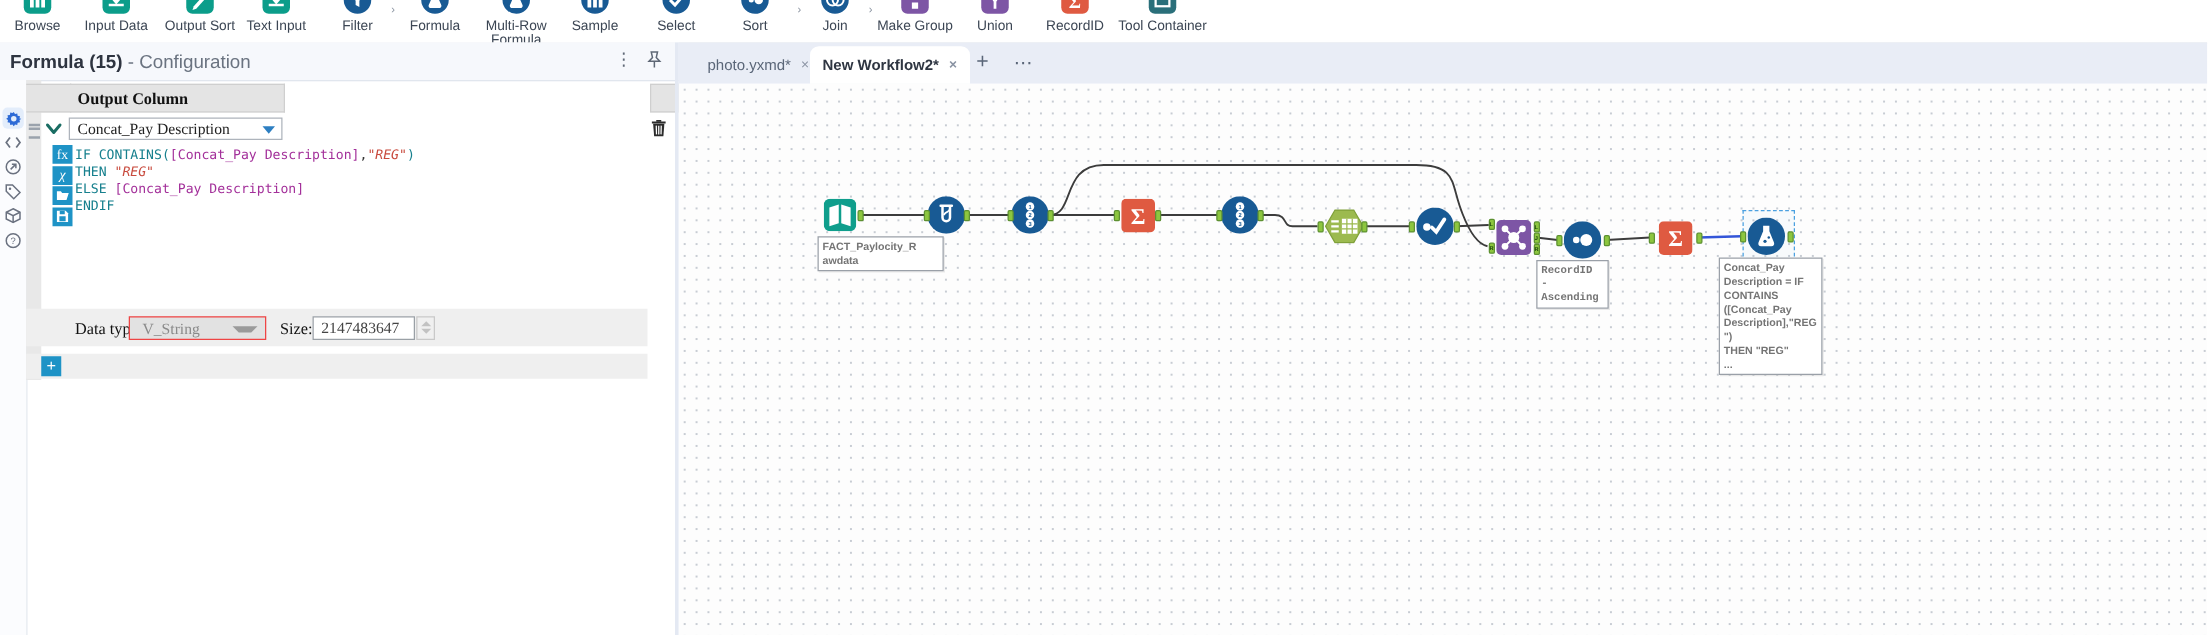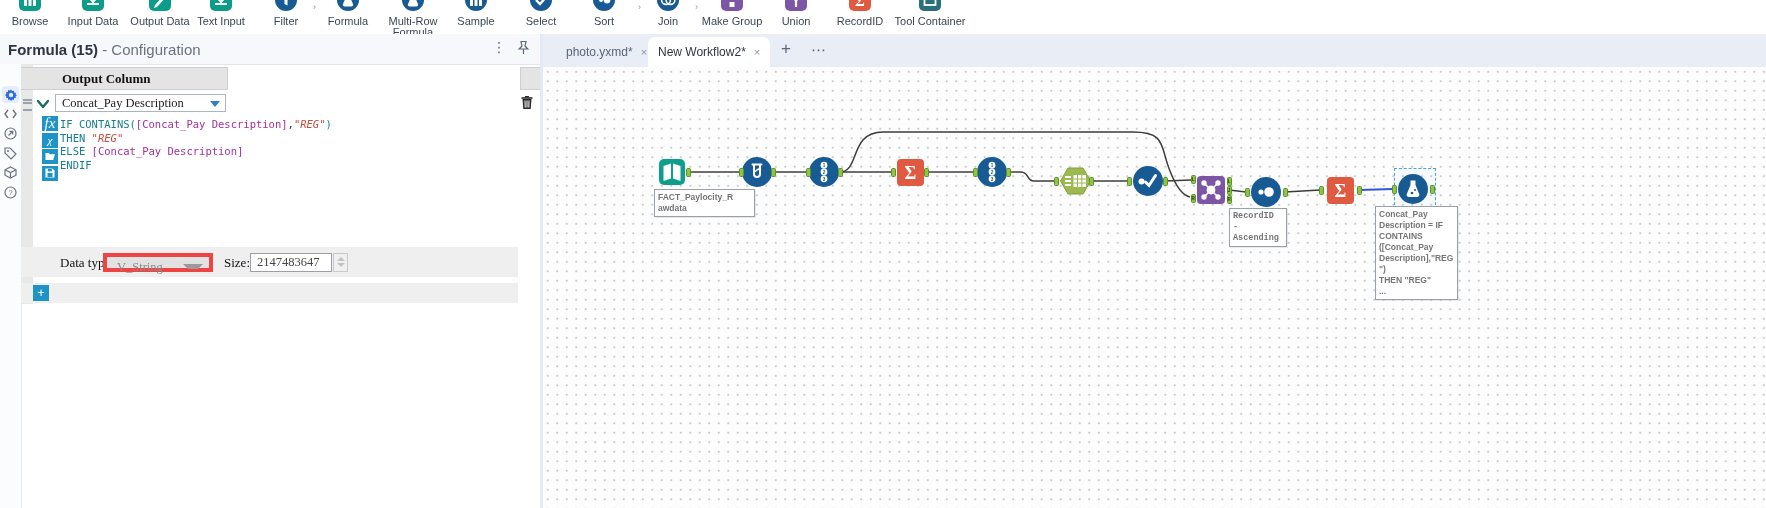--- a/index.html
+++ b/index.html
@@ -42,36 +42,36 @@
   .edicons{position:absolute;left:42px;top:82px;width:16px;}
   .edic{width:16px;height:15px;background:#1e93c6;color:#fff;margin-bottom:1.5px;display:flex;align-items:center;justify-content:center;font-family:"Liberation Serif",serif;cursor:pointer;}
   .code{position:absolute;left:60px;top:84px;font-family:"DejaVu Sans Mono",monospace;font-size:10.5px;line-height:13.5px;white-space:pre;}
   .tk-k{color:#17808e;}
   .tk-f{color:#a3309a;}
   .tk-s{color:#c84a3d;font-style:italic;}
   .tk-p{color:#333;}
   
   .band{position:absolute;left:21px;width:497px;background:#efefef;}
   .dt-label{position:absolute;font-family:"Liberation Serif",serif;font-size:13px;color:#111;}
-  .dt-dd{position:absolute;left:103px;top:6px;width:110px;height:19px;background:#e2e2e2;border:4px solid #ef4444;box-sizing:border-box;}
+  .dt-dd{position:absolute;left:103px;top:6px;width:110px;height:19px;background:#e2e2e2;border:1px solid #ef4444;box-sizing:border-box;}
   .dt-dd span{font-family:"Liberation Serif",serif;font-size:12.5px;color:#8a8a8a;padding-left:10px;line-height:17px;display:inline-block;}
   .dt-dd .ddarrow2{position:absolute;right:6px;top:7px;width:0;height:0;border-left:5px solid transparent;border-right:5px solid transparent;border-top:5px solid #9a9a9a;}
   .size-input{position:absolute;left:250px;top:6px;width:82px;height:19px;background:#fff;border:1px solid #9aa0a6;box-sizing:border-box;font-family:"Liberation Serif",serif;font-size:12.5px;color:#444;padding-left:6px;line-height:17px;}
   .spinner{position:absolute;left:333px;top:6px;width:15px;height:19px;background:#f0f0f0;border:1px solid #c9c9c9;box-sizing:border-box;}
   .spinner i{display:block;margin:3px auto 1px;width:0;height:0;border-left:4px solid transparent;border-right:4px solid transparent;}
   .spin-up{border-bottom:4px solid #c2c2c2;}
   .spin-dn{border-top:4px solid #c2c2c2;margin-top:2px!important;}
   .plusbtn{position:absolute;left:33px;width:16px;height:16px;background:#1e93c6;color:#fff;font-size:13px;line-height:16px;text-align:center;cursor:pointer;}
   .vstrip{position:absolute;left:540px;top:34px;width:3px;height:474px;background:#e4e9f3;}
   
   .right{position:absolute;left:543px;top:34px;width:1223px;height:474px;}
   .tabbar{position:absolute;left:0;top:0;width:1223px;height:33px;background:#e9edf6;}
   .tab{position:absolute;top:3px;height:30px;font-size:12px;color:#5a6678;display:flex;align-items:center;padding:0 10px;cursor:pointer;white-space:nowrap;}
   .tab .x{margin-left:8px;color:#8a93a3;font-size:11px;}
-  .tab.active{background:#fff;border-radius:7px 7px 0 0;color:#2f3642;font-weight:normal;}
+  .tab.active{background:#fff;border-radius:7px 7px 0 0;color:#2f3642;font-weight:bold;}
   .tab-plus{position:absolute;top:5px;font-size:17px;color:#5a6678;cursor:pointer;}
   .tab-more{position:absolute;top:1px;font-size:15px;letter-spacing:1px;color:#5a6678;cursor:pointer;}
   .canvas{position:absolute;left:0;top:33px;width:1223px;height:441px;background:#fdfdfd;
      background-image:radial-gradient(circle,#c7ccd3 1px,transparent 1.2px);background-size:9.5px 9.5px;}
   .wires{position:absolute;left:0;top:0;width:1223px;height:441px;}
   .node{position:absolute;cursor:pointer;}
   .anchor{position:absolute;width:5px;height:9px;background:#8dc63f;border:1px solid #5d9131;border-radius:1.5px;box-sizing:border-box;cursor:crosshair;font-size:4.5px;color:#17400c;text-align:center;line-height:7px;font-weight:bold;}
   .nlabel{position:absolute;background:#fff;border:1px solid #9aa0a8;box-shadow:1px 1px 0 rgba(0,0,0,.08);padding:2px 3px;font-size:8.5px;line-height:1.3;font-weight:bold;color:#757575;white-space:pre-line;cursor:pointer;}
   .selbox{position:absolute;border:1.5px dashed #4aa0e0;background:rgba(74,160,224,.03);}
 </style>
@@ -99,21 +99,21 @@
             </svg></div>
         </div>
         <div class="tlabel">Input Data</div>
       </div>
       <div class="tool" style="left: 160px;">
         <div class="iconwin">
           <div class="shape sq" style="background:#0b9d8a"><svg width="22" height="22" viewBox="0 0 22 22">
               <path d="M6 16 L15 6 l2 2 -9 10 -3 1 Z" fill="#fff"></path>
             </svg></div>
         </div>
-        <div class="tlabel">Output Data</div>
+        <div class="tlabel">Output Sort</div>
       </div>
       <div class="tool" style="left: 221px;">
         <div class="iconwin">
           <div class="shape sq" style="background:#0b9d8a"><svg width="22" height="22" viewBox="0 0 22 22">
               <path d="M11 4 v8 M7.5 9 l3.5 4 3.5-4" stroke="#fff" stroke-width="2" fill="none"></path>
               <path d="M5 15 h12" stroke="#fff" stroke-width="2"></path>
             </svg></div>
         </div>
         <div class="tlabel">Text Input</div>
       </div>
@@ -288,21 +288,21 @@
           <path d="M2.5 4 h9 l-.8 10 h-7.4 Z" fill="#2b2b2b"></path>
           <rect x="1.5" y="2.2" width="11" height="1.6" fill="#2b2b2b"></rect>
           <path d="M5 1 h4 v1.4 h-4 Z" fill="#2b2b2b"></path>
           <line x1="5" y1="5.5" x2="5.2" y2="12.5" stroke="#fff" stroke-width="1"></line>
           <line x1="7" y1="5.5" x2="7" y2="12.5" stroke="#fff" stroke-width="1"></line>
           <line x1="9" y1="5.5" x2="8.8" y2="12.5" stroke="#fff" stroke-width="1"></line>
         </svg>
     </span>
 
     <div class="edicons">
-      <div class="edic" style="font-style:italic;font-size:15px;text-align:right;">fx</div>
+      <div class="edic" style="font-size:11px;text-align:right;">fx</div>
       <div class="edic" style="font-style:italic;font-size:11px;">χ</div>
       <div class="edic">
         <svg width="11" height="9" viewBox="0 0 11 9">
             <path d="M0.5 8 V1 h3.2 l1 1.3 H10 L8.2 8 Z" fill="#fff"></path>
           </svg>
       </div>
       <div class="edic">
         <svg width="10" height="10" viewBox="0 0 10 10">
             <path d="M0.5 .5 h7 L9.5 2.5 V9.5 H.5 Z" fill="#fff"></path>
             <rect x="2.5" y="5" width="5" height="4" fill="#1e93c6"></rect>

